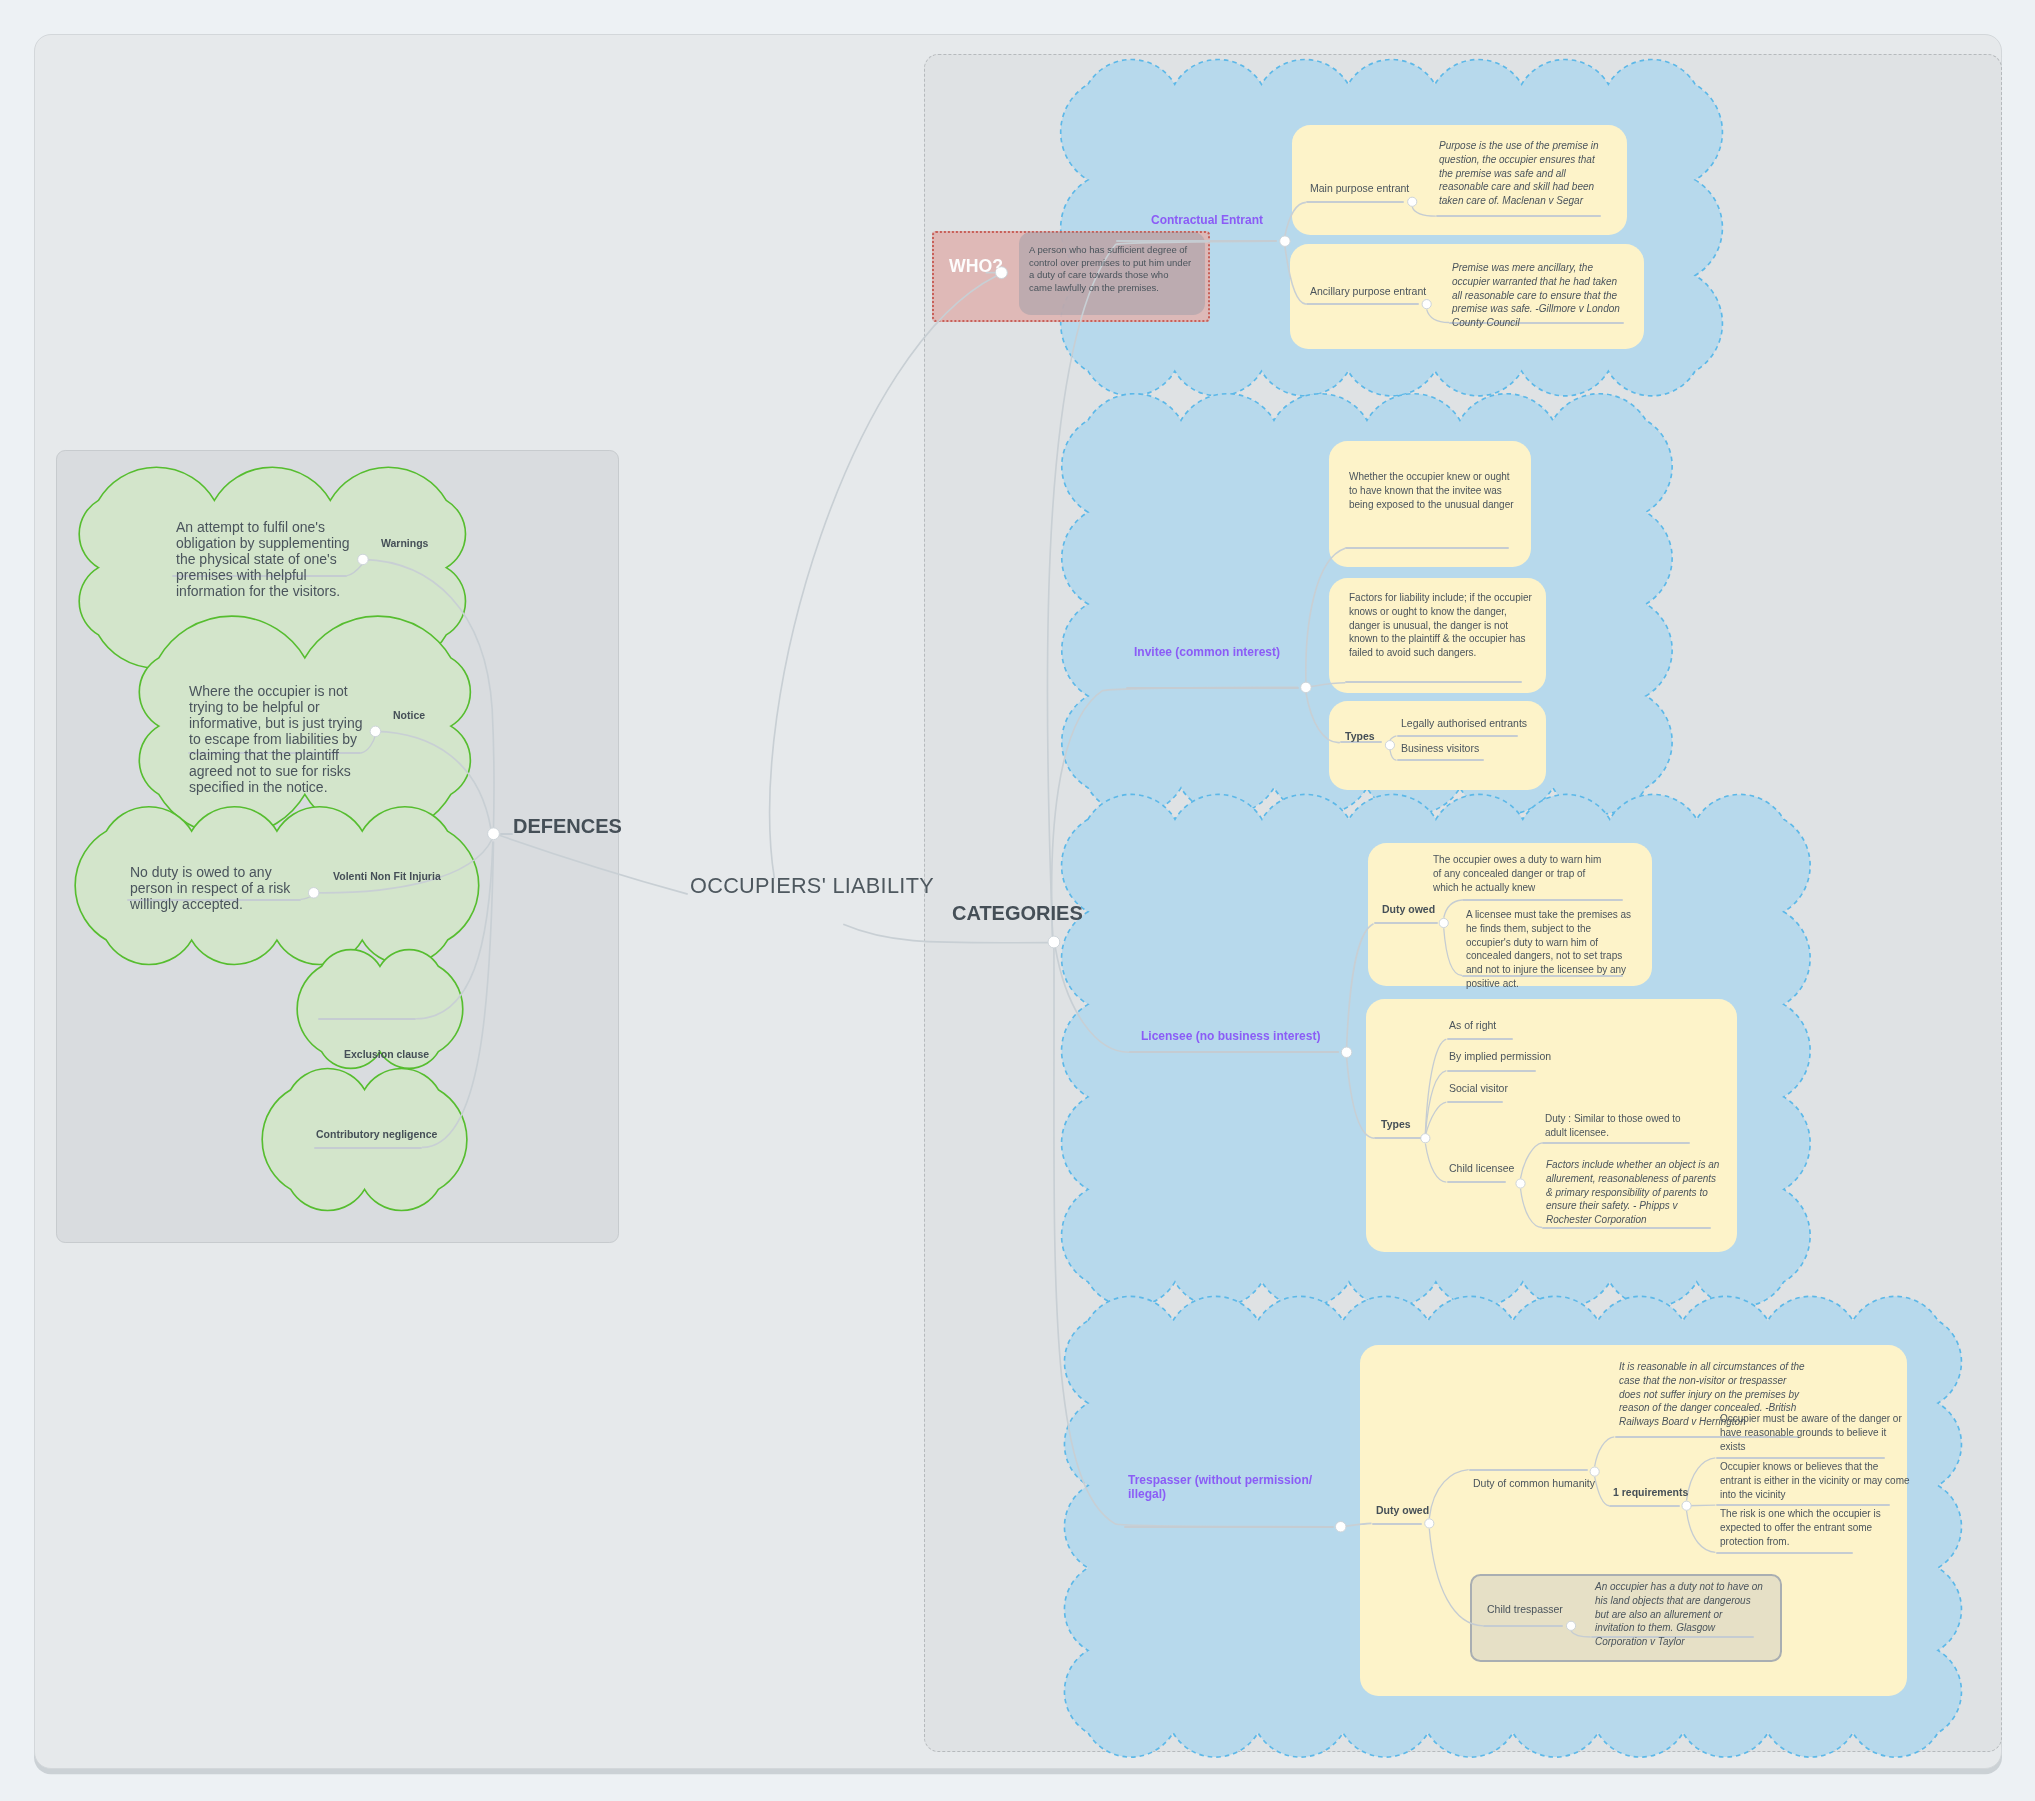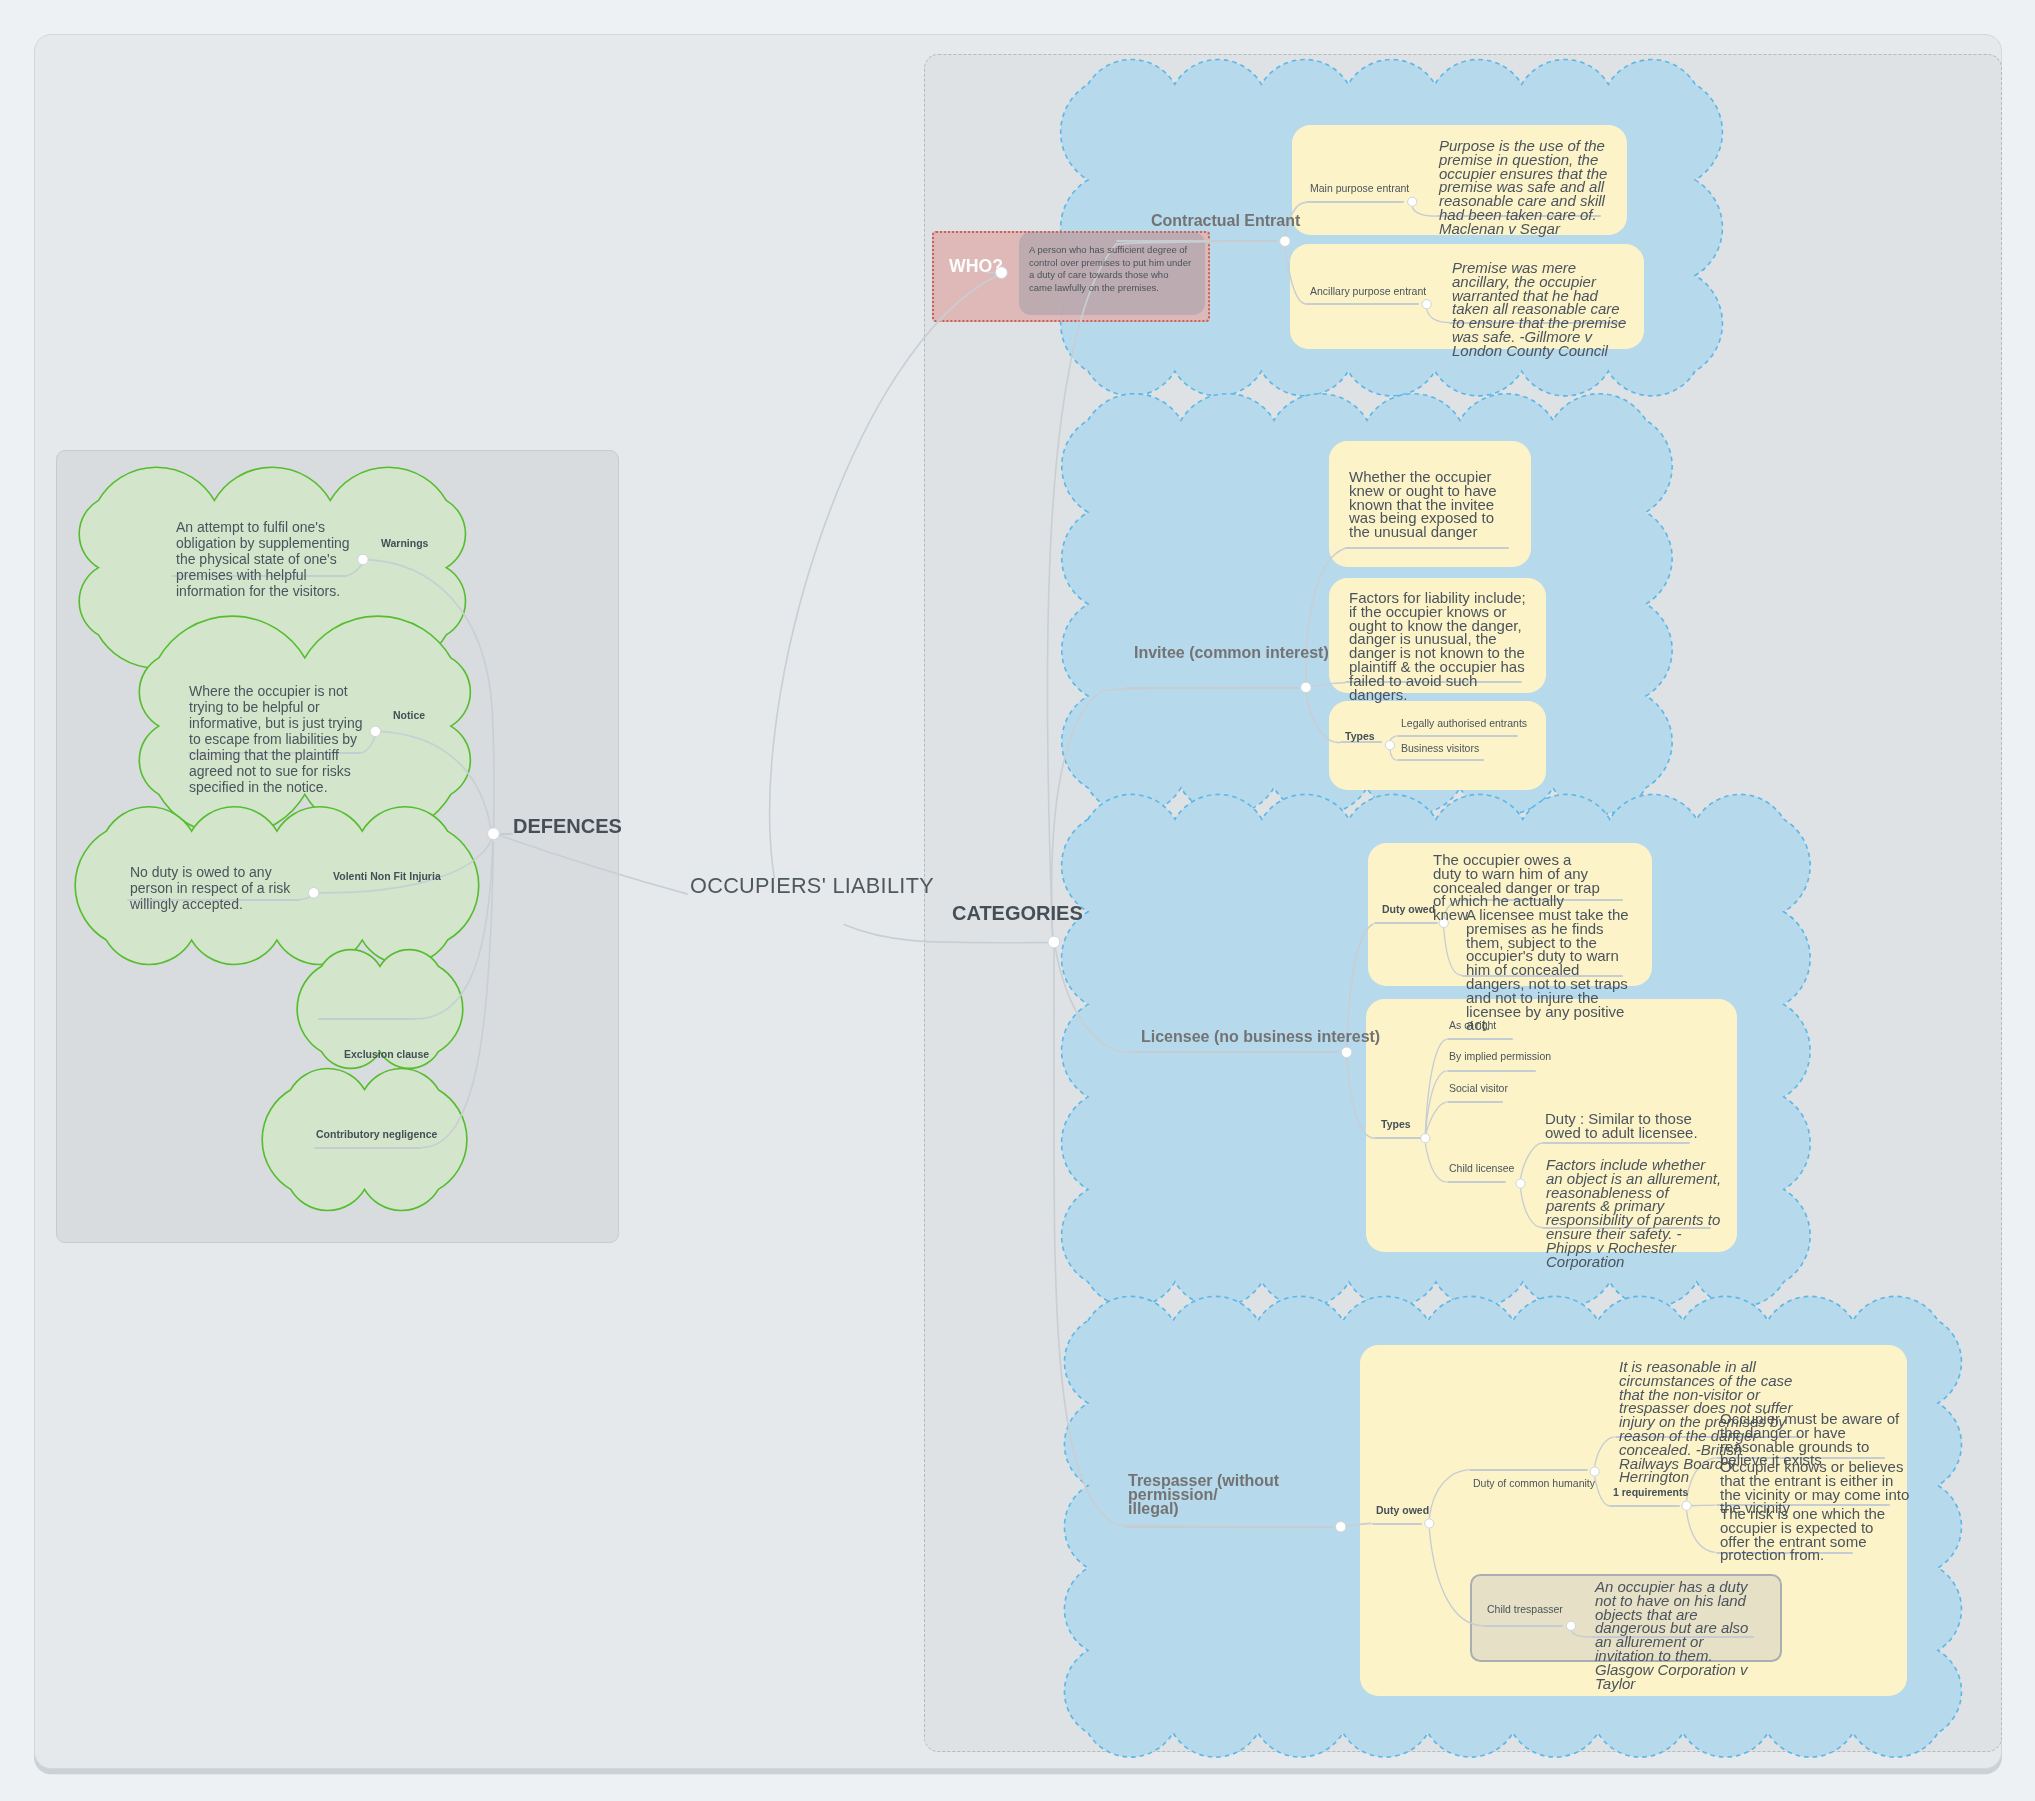--- a/index.html
+++ b/index.html
@@ -30,25 +30,25 @@
   .note.dark{background:#e6e0c6;border:2px solid #a9aeb2;border-radius:10.5px;}
   #who-box{
     left:932px;top:231px;width:274px;height:87px;
     background:rgba(223,182,180,0.93);
     border:2px dotted #c75f58;border-radius:3.9px;
   }
   #who-note{
     left:1019px;top:232px;width:186px;height:83px;
     background:rgba(130,145,160,0.35);border-radius:11.8px;
   }
-  .t{position:absolute;font-size:15px;line-height:13.8px;}
+  .t{position:absolute;font-size:10px;line-height:13.8px;}
   .t.lbl{font-size:10.5px;font-weight:bold;color:#454f57;white-space:nowrap;}
   .t.plain{font-size:10.5px;white-space:nowrap;}
   .t.italic{font-style:italic;}
-  .t.section{font-size:16px;font-weight:bold;color:#737373;white-space:nowrap;}
+  .t.section{font-size:12px;font-weight:bold;color:#8b5cf6;white-space:nowrap;}
   .t.section.wrap{white-space:pre-line;}
   #title-text{font-size:21.7px;color:#4e585f;letter-spacing:0.3px;white-space:nowrap;font-weight:400;}
   #categories-text,#defences-text{font-size:20px;font-weight:bold;color:#454f57;white-space:nowrap;text-align:center;}
   #who-text{font-size:17.7px;font-weight:bold;color:#fdfdfd;white-space:nowrap;}
   #who-def{font-size:9.5px;line-height:12.5px;}
   .green-desc{font-size:14px;line-height:16px;}
   .ul{position:absolute;height:1.6px;background:#c5ccd2;border-radius:1.3px;}
 </style>
 </head>
 <body>

